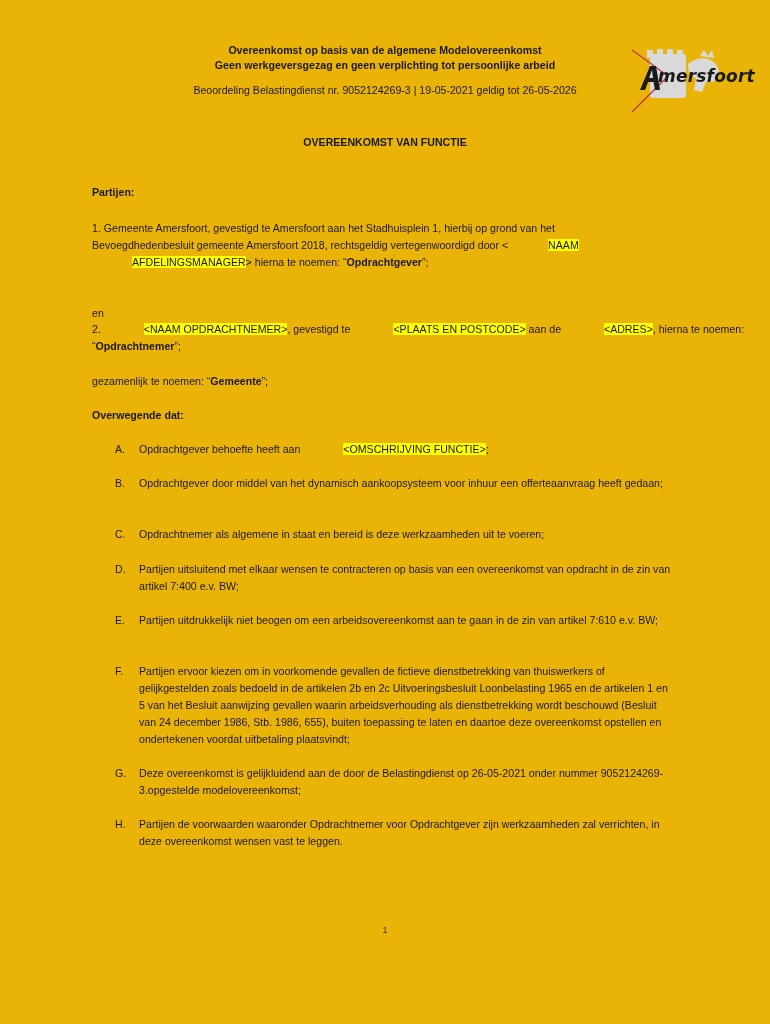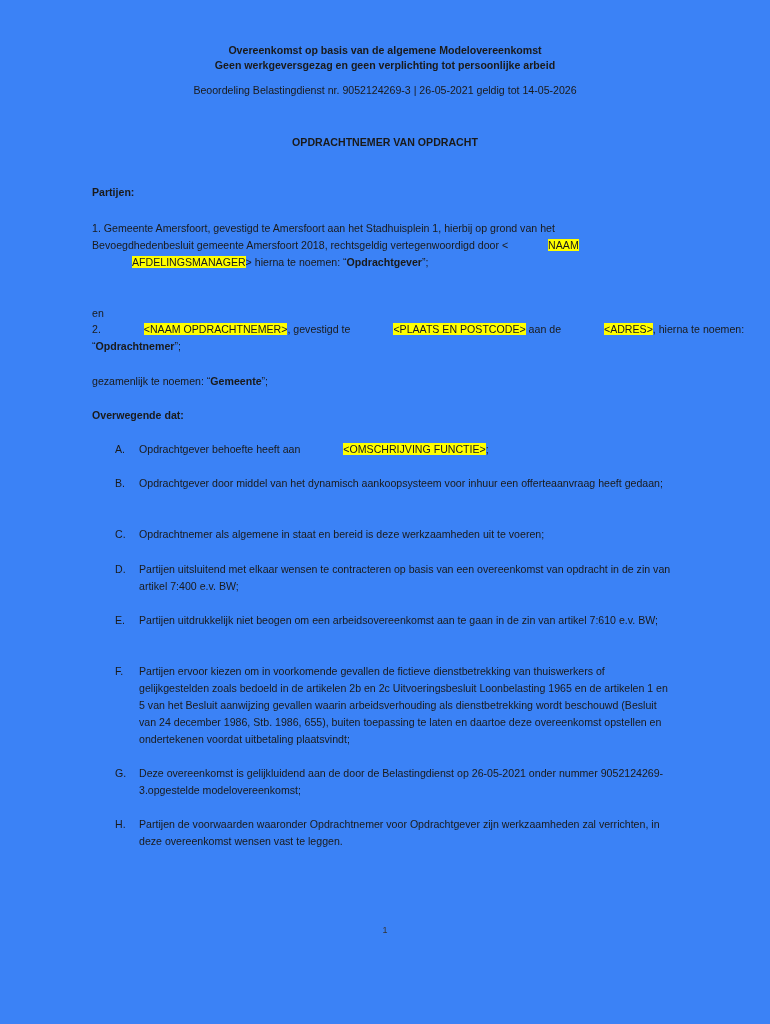--- a/index.html
+++ b/index.html
@@ -13,21 +13,21 @@
     position: relative;
     overflow: hidden;
     font-family: "Liberation Sans", "DejaVu Sans", sans-serif;
     color: #1a1a1a;
     font-size: 10.6px;
   }
   .page {
     position: absolute;
     left: 0; top: 0;
     width: 770px; height: 1024px;
-    background: #3b82f6;
+    background: #eab308;
   }
   .header-block {
     position: absolute;
     left: 130px;
     width: 510px;
     text-align: center;
   }
   .header-line1 { top: 44px; font-weight: bold; font-size: 10.6px; }
   .header-line2 { top: 59px; font-weight: bold; font-size: 10.6px; }
   .header-line3 { top: 84px; font-size: 10.6px; }
@@ -88,24 +88,43 @@
     color: #333;
   }
 </style>
 </head>
 <body>
 
 <div class="page">
 
   <div class="header-block header-line1">Overeenkomst op basis van de algemene Modelovereenkomst</div>
   <div class="header-block header-line2">Geen werkgeversgezag en geen verplichting tot persoonlijke arbeid</div>
-  <div class="header-block header-line3">Beoordeling Belastingdienst nr. 9052124269-3 | 26-05-2021 geldig tot 14-05-2026</div>
+  <div class="header-block header-line3">Beoordeling Belastingdienst nr. 9052124269-3 | 19-05-2021 geldig tot 26-05-2026</div>
 
+  <div class="logo">
+    <svg width="140" height="72" viewBox="0 0 140 72">
 
-  <div class="doc-title">OPDRACHTNEMER VAN OPDRACHT</div>
+      <g fill="#d9d9d9">
+        <rect x="40" y="10" width="36" height="44" rx="3"></rect>
+        <rect x="37" y="6" width="6" height="8"></rect>
+        <rect x="47" y="5" width="6" height="8"></rect>
+        <rect x="57" y="5" width="6" height="8"></rect>
+        <rect x="67" y="6" width="6" height="8"></rect>
+        <path d="M78 20 C 90 10, 104 14, 108 24 C 112 34, 104 40, 96 38 L 92 48 L 84 46 L 86 34 C 80 32, 78 28, 78 20 Z"></path>
+        <path d="M90 12 l4 -6 l4 6 l4 -6 l2 8 z"></path>
+      </g>
+
+      <polyline points="22,6 58,32 22,68" fill="none" stroke="#c0394b" stroke-width="1.4"></polyline>
+
+      <path d="M30 46 L40 22 L46 22 L50 46 L45 46 L43.5 38 L38 38 L35 46 Z M39 34 L43 34 L42 26 Z" fill="#1a1a1a"></path>
+    </svg>
+    <span style="position:absolute;left:48px;top:22px;font-family:'DejaVu Sans',sans-serif;font-style:italic;font-weight:bold;font-size:17px;color:#1a1a1a;letter-spacing:0.2px;">mersfoort</span>
+  </div>
+
+  <div class="doc-title">OVEREENKOMST VAN FUNCTIE</div>
 
   <div class="text-line bold" style="top:185px;">Partijen:</div>
 
   <div class="text-line" style="top:221px;">1. Gemeente Amersfoort, gevestigd te Amersfoort aan het Stadhuisplein 1, hierbij op grond van het</div>
   <div class="text-line" style="top:238px;">
     <span>Bevoegdhedenbesluit gemeente Amersfoort 2018, rechtsgeldig vertegenwoordigd door &lt;</span><span class="hl">NAAM</span>
   </div>
   <div class="text-line" style="top:255px;">
     <span class="hl">AFDELINGSMANAGER</span><span>&gt; hierna te noemen: “</span><span class="bold">Opdrachtgever</span><span>”;</span>
   </div>

